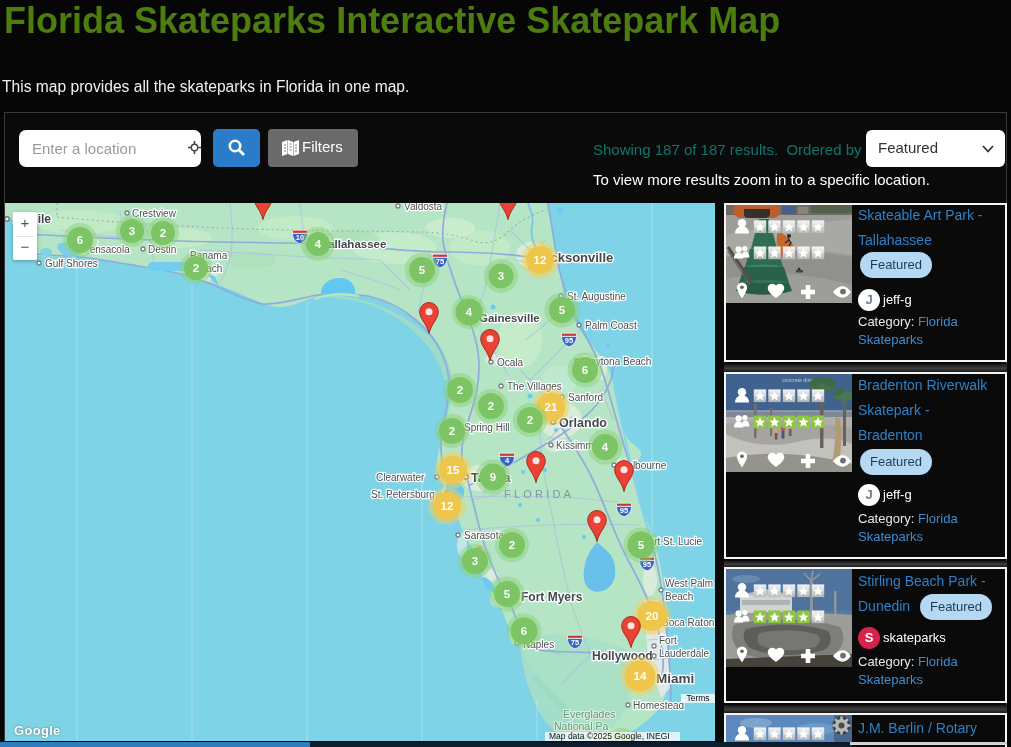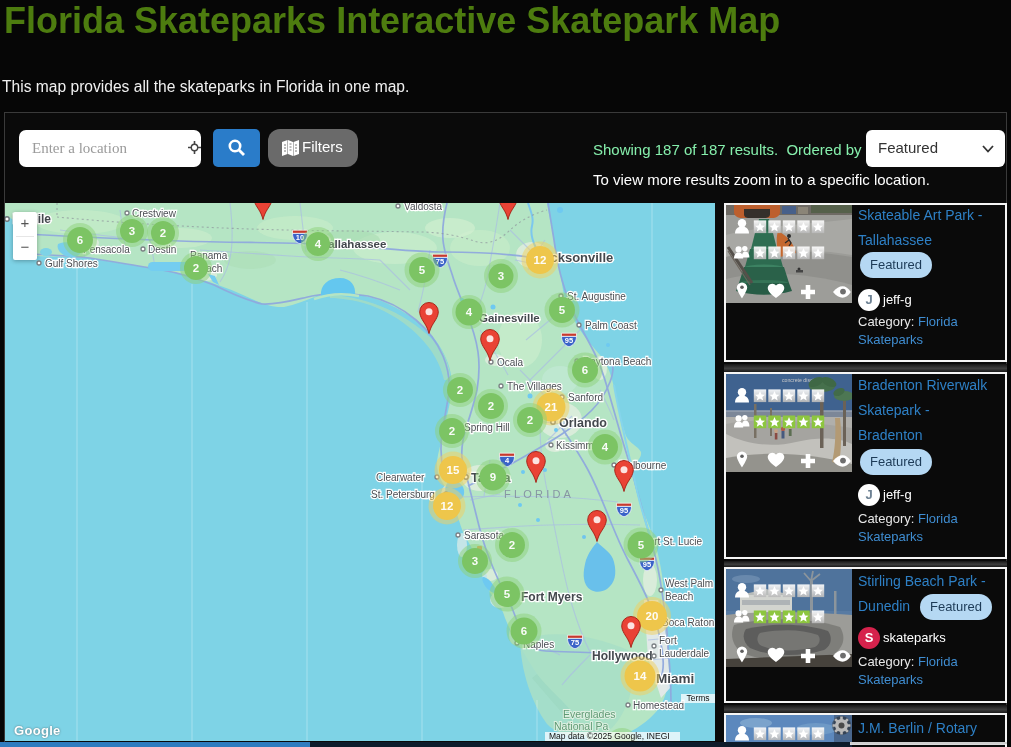--- a/index.html
+++ b/index.html
@@ -1,27 +1,27 @@
 <!DOCTYPE html>
 <html><head>
 <meta charset="utf-8">
 <style>
 * { margin:0; padding:0; box-sizing:border-box; }
 html,body { width:1011px; height:747px; background:#060606; overflow:hidden; }
 body { font-family:"Liberation Sans", sans-serif; position:relative; }
 h1 { position:absolute; left:4px; top:0px; font-size:36px; font-weight:700; color:#4d7c0f; }
 #subtitle { position:absolute; left:2px; top:78px; font-size:15.6px; color:#f0f0f0; }
 #panel { position:absolute; left:4px; top:112px; width:1003px; height:640px; background:#0a0a0a; border:1px solid #3a3a3a; border-bottom:none; }
-#searchbox { position:absolute; left:19px; top:130px; width:182px; height:37px; background:#fff; border-radius:7px;font-family:Liberation Serif, serif; }
+#searchbox { position:absolute; left:19px; top:130px; width:182px; height:37px; background:#fff; border-radius:7px; }
 #searchbox span { position:absolute; left:13px; top:10px; font-size:15px; color:#9a9a9a; }
 #crosshair { position:absolute; left:188px; top:141px; }
 #searchbtn { position:absolute; left:213px; top:129px; width:47px; height:38px; background:#2a7cc9; border-radius:5px; }
-#filtersbtn { position:absolute; left:268px; top:129px; width:90px; height:38px; background:#6a6a6a; border-radius:12px; color:#fff; }
+#filtersbtn { position:absolute; left:268px; top:129px; width:90px; height:38px; background:#6a6a6a; border-radius:4px; color:#fff; }
 #filtersbtn .txt { position:absolute; left:34px; top:9px; font-size:15px; color:#fff; }
-#results1 { position:absolute; left:593px; top:141px; font-size:15px; color:#86efac; }
+#results1 { position:absolute; left:593px; top:141px; font-size:15px; color:#0f766e; }
 #results2 { position:absolute; left:593px; top:171px; font-size:15px; color:#fff; }
 #select { position:absolute; left:866px; top:130px; width:139px; height:37px; background:#fff; border-radius:6px; }
 #select .txt { position:absolute; left:12px; top:9px; font-size:15px; color:#333; }
 .card { position:absolute; left:724px; width:283px; background:#0a0a0a; border:2px solid #f5f5f5; }
 .ctitle { position:absolute; left:858px; font-size:14px; font-weight:400; color:#2e80c6; line-height:25px; white-space:nowrap; }
 .badge { position:absolute; width:72px; height:26px; background:#b5d8f3; border-radius:13px; text-align:center; font-size:13px; color:#1d3b57; line-height:26px; }
 .avatar { position:absolute; width:22px; height:22px; border-radius:50%; text-align:center; font-size:13px; line-height:22px; font-weight:bold; }
 .uname { position:absolute; left:883px; font-size:13px; color:#fff; }
 .cat { position:absolute; left:858px; font-size:13px; color:#e8e8e8; line-height:18px; }
 .cat a { color:#3f8dd1; text-decoration:none; }

